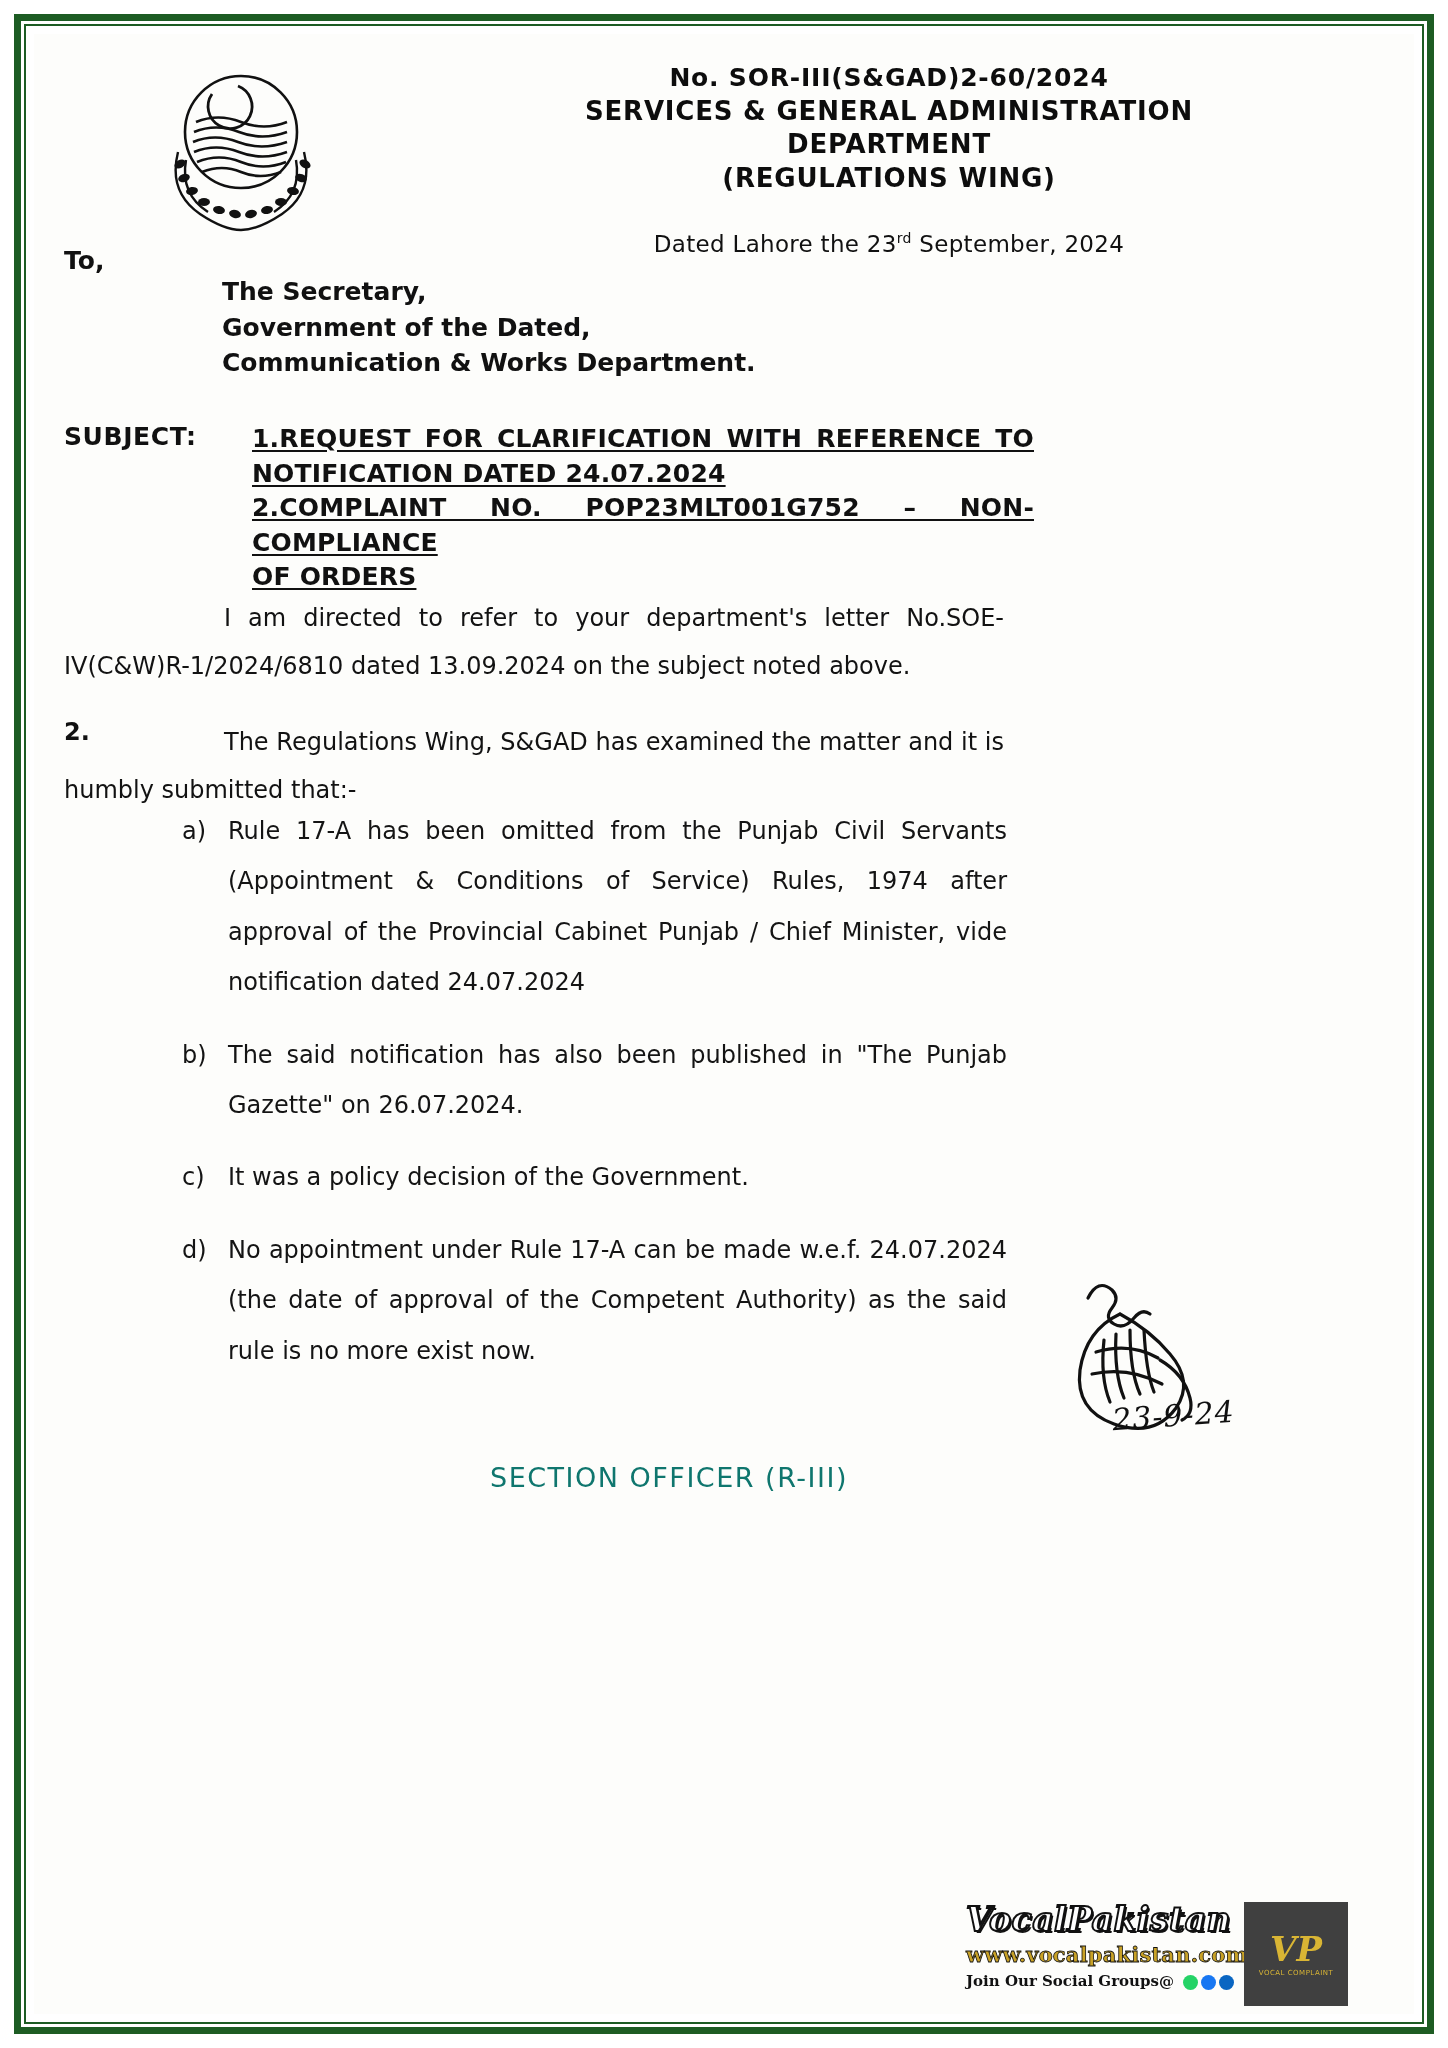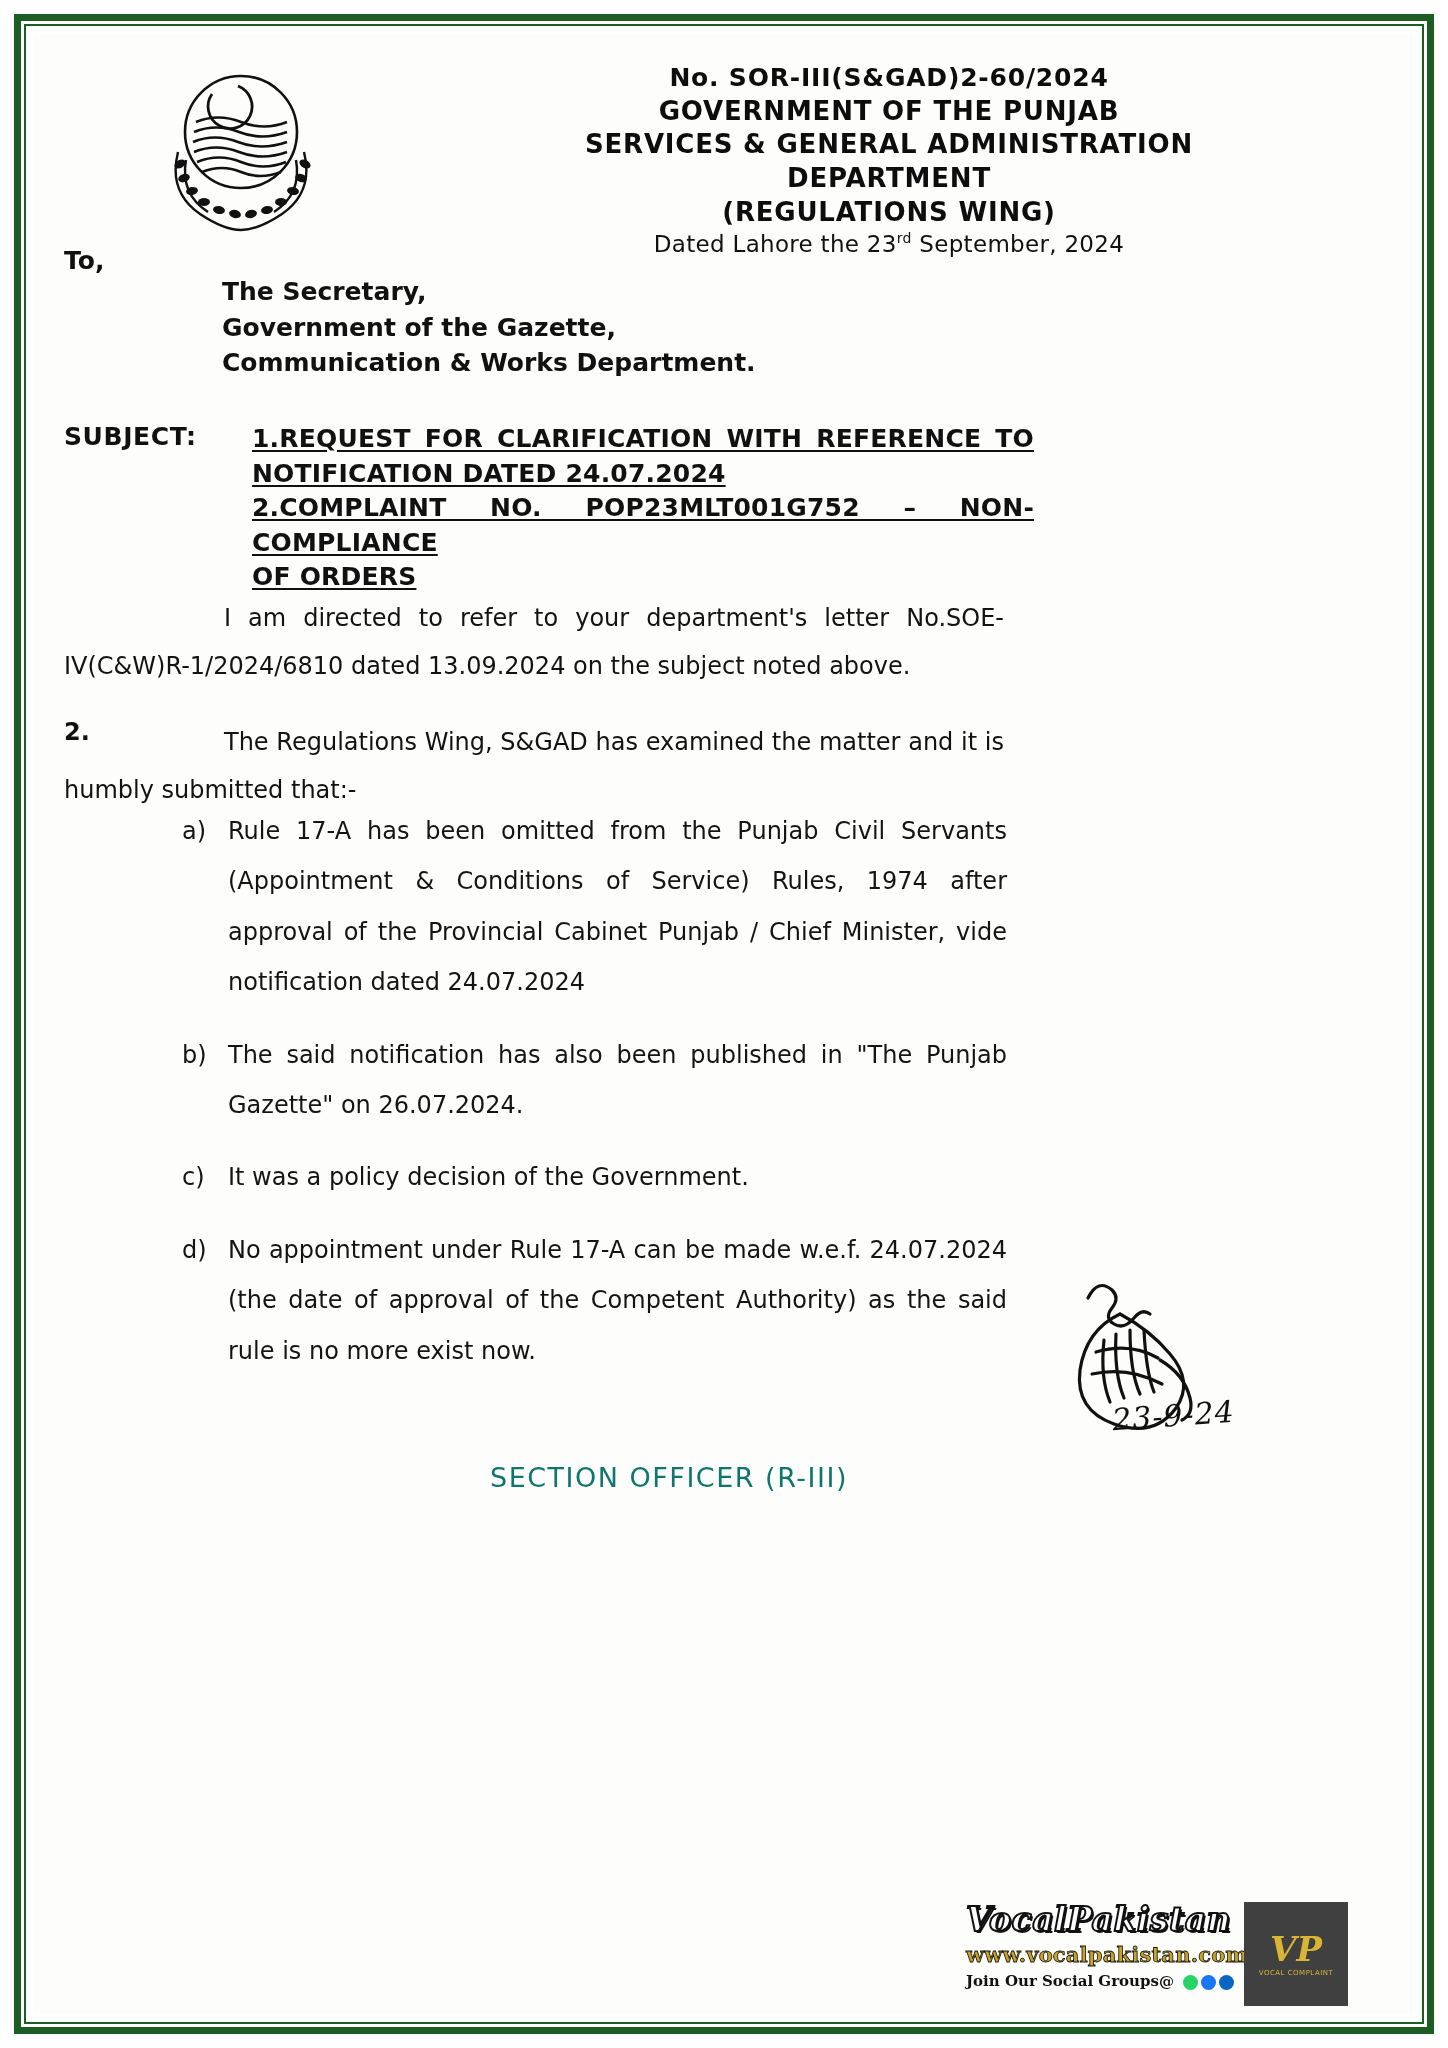--- a/index.html
+++ b/index.html
@@ -377,38 +377,37 @@
             <ellipse cx="147" cy="142" rx="6" ry="4"></ellipse>
             <ellipse cx="159" cy="131" rx="6" ry="4" transform="rotate(10 159 131)"></ellipse>
             <ellipse cx="167" cy="118" rx="6" ry="4" transform="rotate(20 167 118)"></ellipse>
             <ellipse cx="171" cy="104" rx="6" ry="4" transform="rotate(30 171 104)"></ellipse>
           </g>
         </svg>
       </div>
 
       <div class="header-text">
         <div class="hl hl-no">No. SOR-III(S&amp;GAD)2-60/2024</div>
-        <div class="hl hl-gov">GOVERNMENT OF THE PUNJAB</div>
         <div class="hl hl-dept1">SERVICES &amp; GENERAL ADMINISTRATION</div>
         <div class="hl hl-dept2">DEPARTMENT</div>
         <div class="hl hl-wing">(REGULATIONS WING)</div>
       </div>
     </div>
 
     <div class="body-block">
 
       <div class="dateline">
         <span>Dated Lahore the 23</span><sup>rd</sup>&nbsp;<span>September, 2024</span>
       </div>
 
       <div class="to-label">To,</div>
 
       <div class="addressee">
         <div class="line1">The Secretary,</div>
-        <div class="line2">Government of the Gazette,</div>
+        <div class="line2">Government of the Dated,</div>
         <div class="line3">Communication &amp; Works Department.</div>
       </div>
 
       <div class="subject-row">
         <div class="subject-label">SUBJECT:</div>
         <div class="subject-body">
           <span class="sline just">1.REQUEST FOR CLARIFICATION WITH REFERENCE TO</span>
           <span class="sline">NOTIFICATION DATED 24.07.2024</span>
           <span class="sline just">2.COMPLAINT NO. POP23MLT001G752 – NON-COMPLIANCE</span>
           <span class="sline">OF ORDERS</span>

